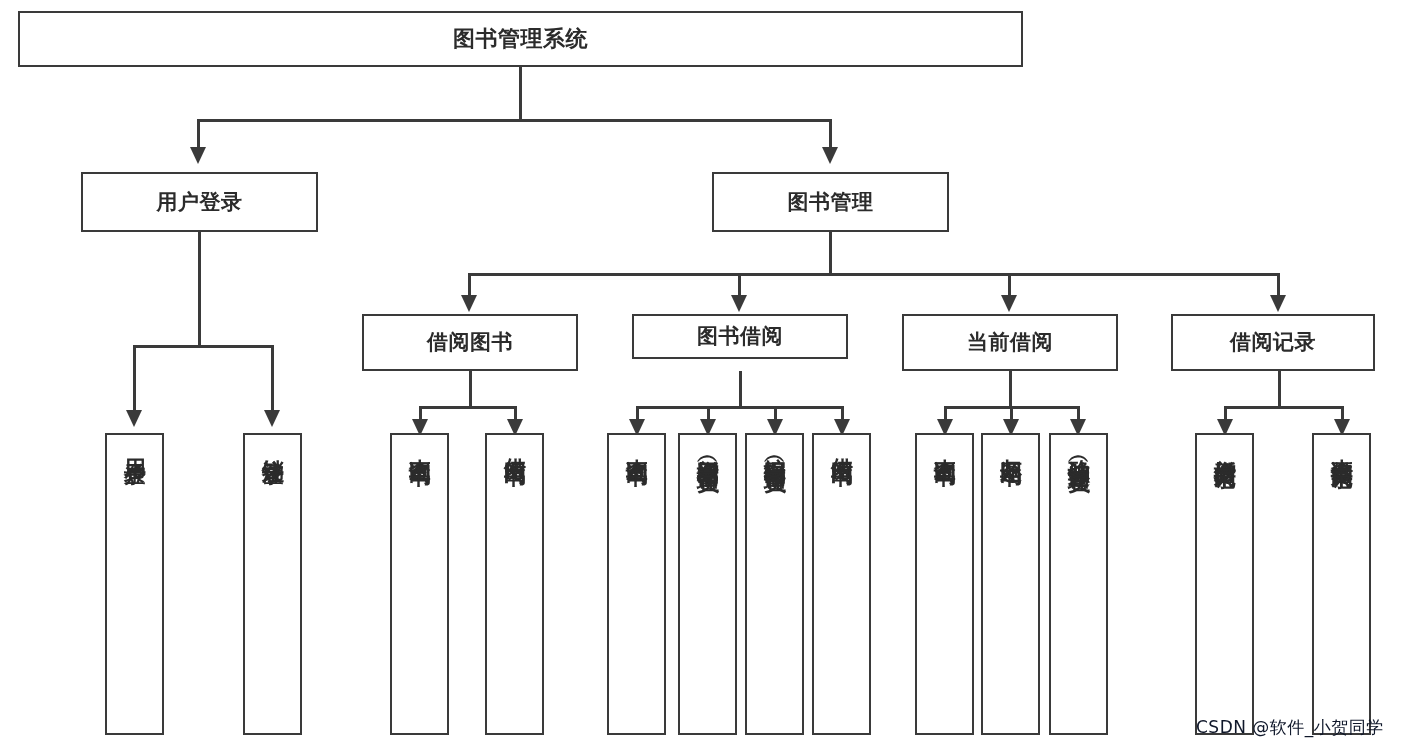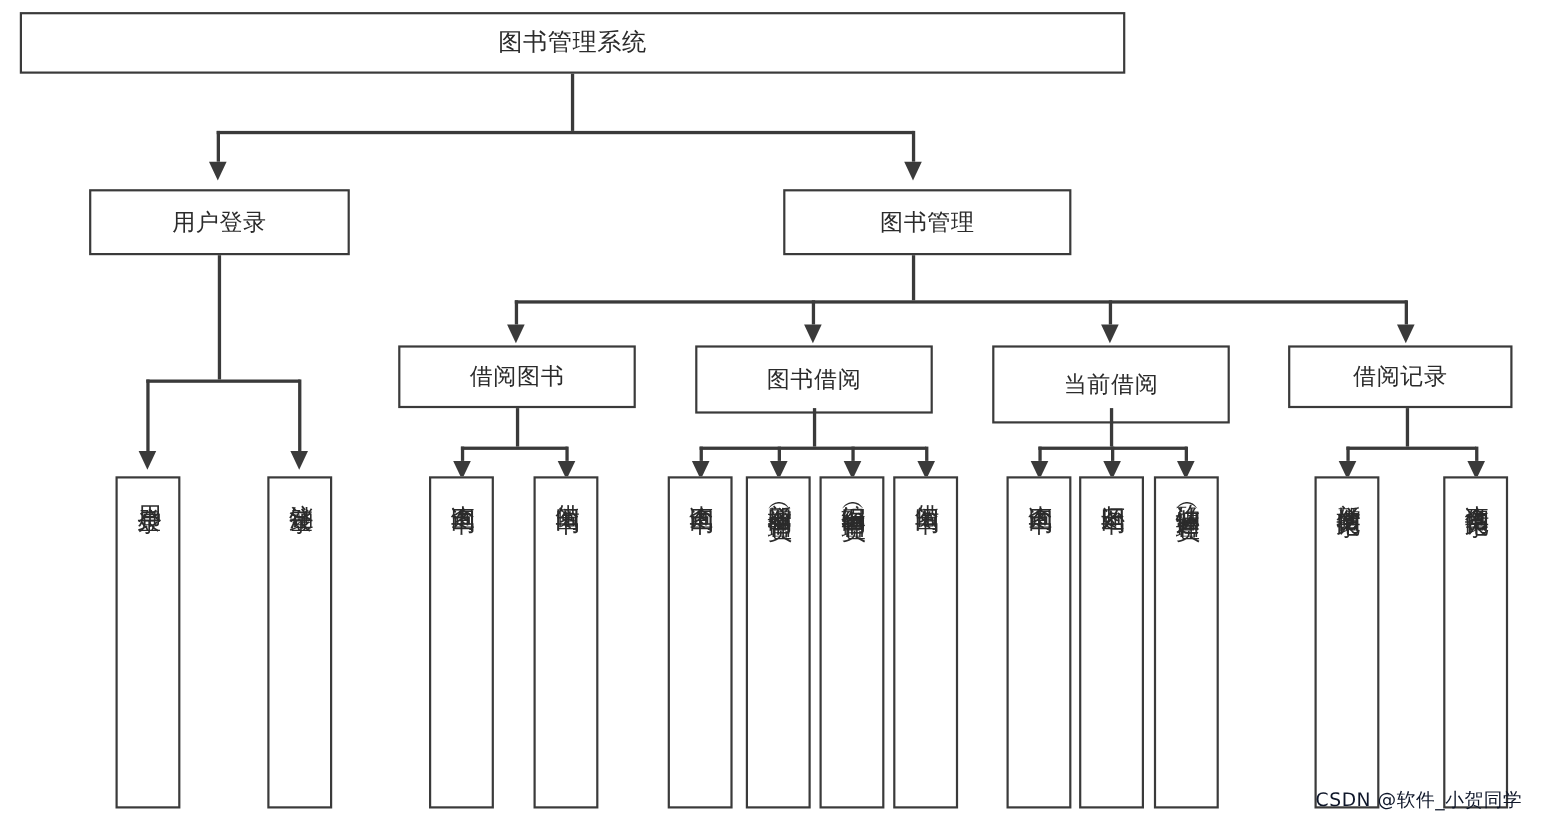--- a/index.html
+++ b/index.html
@@ -25,20 +25,21 @@
     display: flex;
     align-items: center;
     justify-content: center;
     color: #2b2b2b;
   }
   .node .label {
     display: block;
     text-align: right;
     line-height: 1.18;
     letter-spacing: 0.5px;
+    font-weight: bold;
   }
   
   .node.h .label {
     font-size: 21px;
     writing-mode: horizontal-tb;
   }
   #node-root .label { font-size: 22px; }
 
   
   .node.v {
@@ -97,21 +98,21 @@
 
   <div class="ln v" style="left:197px; top:119px; height:28px;"></div>
   <div class="arrow" style="left:190px; top:147px;"></div>
   <div class="ln v" style="left:829px; top:119px; height:28px;"></div>
   <div class="arrow" style="left:822px; top:147px;"></div>
 
   <div class="node h" id="node-user-login" style="left:81px; top:172px; width:237px; height:60px;">
     <span class="label">用户登录</span>
   </div>
 
-  <div class="node h" id="node-book-manage" style="left:712px; top:172px; width:262px; height:60px;">
+  <div class="node h" id="node-book-manage" style="left:712px; top:172px; width:237px; height:60px;">
     <span class="label">图书管理</span>
   </div>
 
   <div class="ln v" style="left:198px; top:232px; height:113px;"></div>
   <div class="ln h" style="left:133px; top:345px; width:140px;"></div>
   <div class="ln v" style="left:133px; top:345px; height:65px;"></div>
   <div class="arrow" style="left:126px; top:410px;"></div>
   <div class="ln v" style="left:271px; top:345px; height:65px;"></div>
   <div class="arrow" style="left:264px; top:410px;"></div>
 
@@ -122,24 +123,24 @@
   <div class="ln v" style="left:738px; top:273px; height:22px;"></div>
   <div class="arrow" style="left:731px; top:295px;"></div>
   <div class="ln v" style="left:1008px; top:273px; height:22px;"></div>
   <div class="arrow" style="left:1001px; top:295px;"></div>
   <div class="ln v" style="left:1277px; top:273px; height:22px;"></div>
   <div class="arrow" style="left:1270px; top:295px;"></div>
 
   <div class="node h" id="node-new-book-recommend" style="left:362px; top:314px; width:216px; height:57px;">
     <span class="label">借阅图书</span>
   </div>
-  <div class="node h" id="node-book-borrow" style="left:632px; top:314px; width:216px; height:62px;">
+  <div class="node h" id="node-book-borrow" style="left:632px; top:314px; width:216px; height:45px;">
     <span class="label">图书借阅</span>
   </div>
-  <div class="node h" id="node-current-borrow" style="left:902px; top:314px; width:216px; height:71px;">
+  <div class="node h" id="node-current-borrow" style="left:902px; top:314px; width:216px; height:57px;">
     <span class="label">当前借阅</span>
   </div>
   <div class="node h" id="node-borrow-record" style="left:1171px; top:314px; width:204px; height:57px;">
     <span class="label">借阅记录</span>
   </div>
 
   <div class="ln v" style="left:469px; top:371px; height:35px;"></div>
   <div class="ln h" style="left:419px; top:406px; width:97px;"></div>
   <div class="ln v" style="left:419px; top:406px; height:13px;"></div>
   <div class="arrow" style="left:412px; top:419px;"></div>

